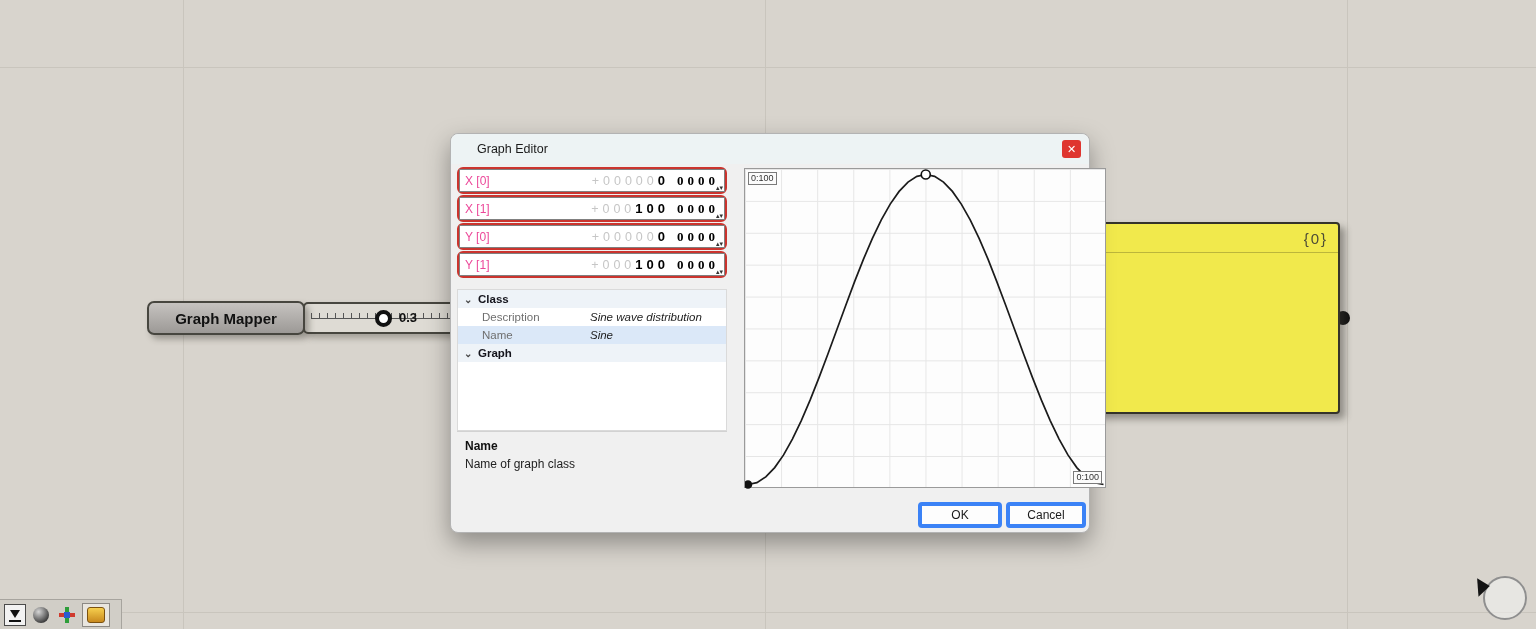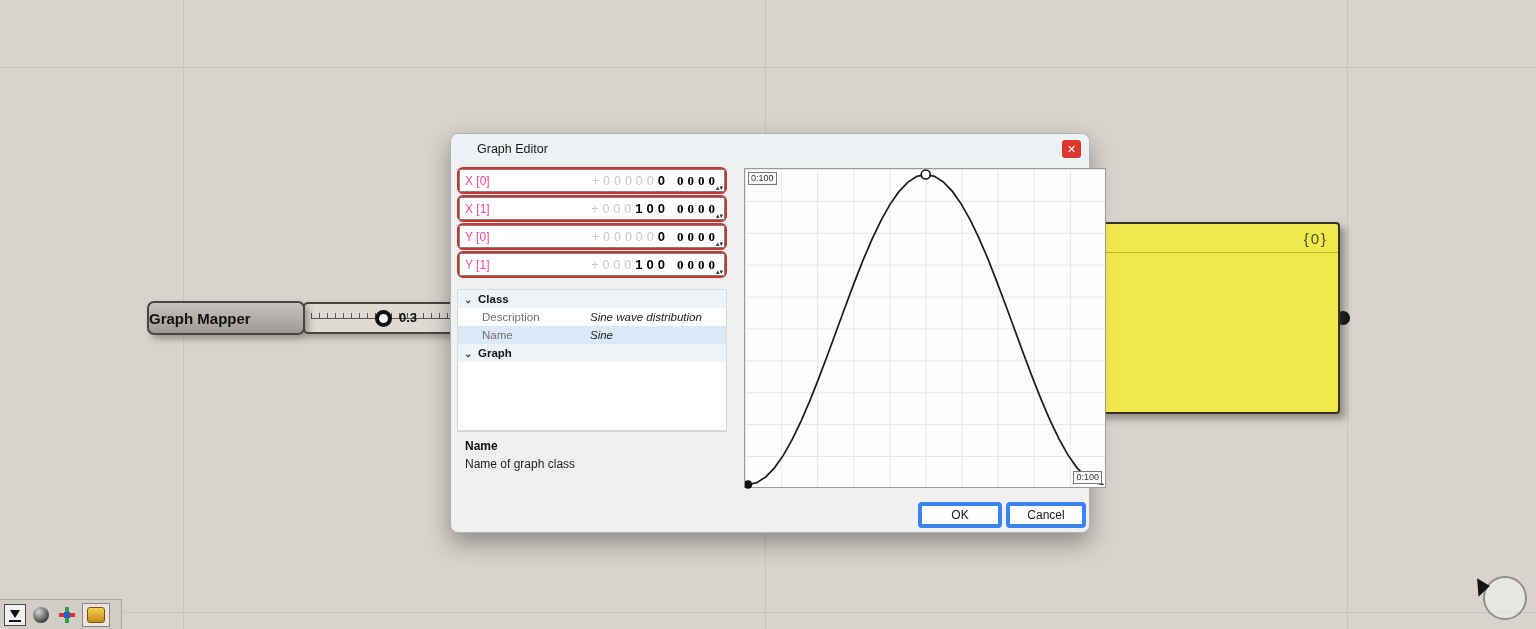--- a/index.html
+++ b/index.html
@@ -10,21 +10,21 @@
     background-image:
       repeating-linear-gradient(to right, transparent 0 183px, #c9c5bd 183px 184px, transparent 184px 582px),
       repeating-linear-gradient(to bottom, transparent 0 67px, #c9c5bd 67px 68px, transparent 68px 545px);
   }
 
   
   .gm-capsule {
     position:absolute; left:147px; top:301px; width:158px; height:34px;
     background:linear-gradient(#c6c3c0,#9c9996);
     border:2px solid #47463f; border-radius:7px;
-    display:flex; align-items:center; justify-content:flex-start;
+    display:flex; align-items:center; justify-content:center;
     font-size:15px; font-weight:700; color:#111;
     box-shadow:4px 4px 6px rgba(60,58,50,.4); z-index:4;
   }
   .slider-body {
     position:absolute; left:303px; top:302px; width:160px; height:32px;
     background:#dedbd4; border:2px solid #47463f; border-radius:5px; z-index:3;
     box-shadow:4px 4px 6px rgba(60,58,50,.35);
   }
   .slider-line { position:absolute; left:6px; right:6px; top:50%; height:1px; background:#555; }
   .slider-ticks { position:absolute; left:6px; right:6px; top:50%; margin-top:-5px; height:5px;

